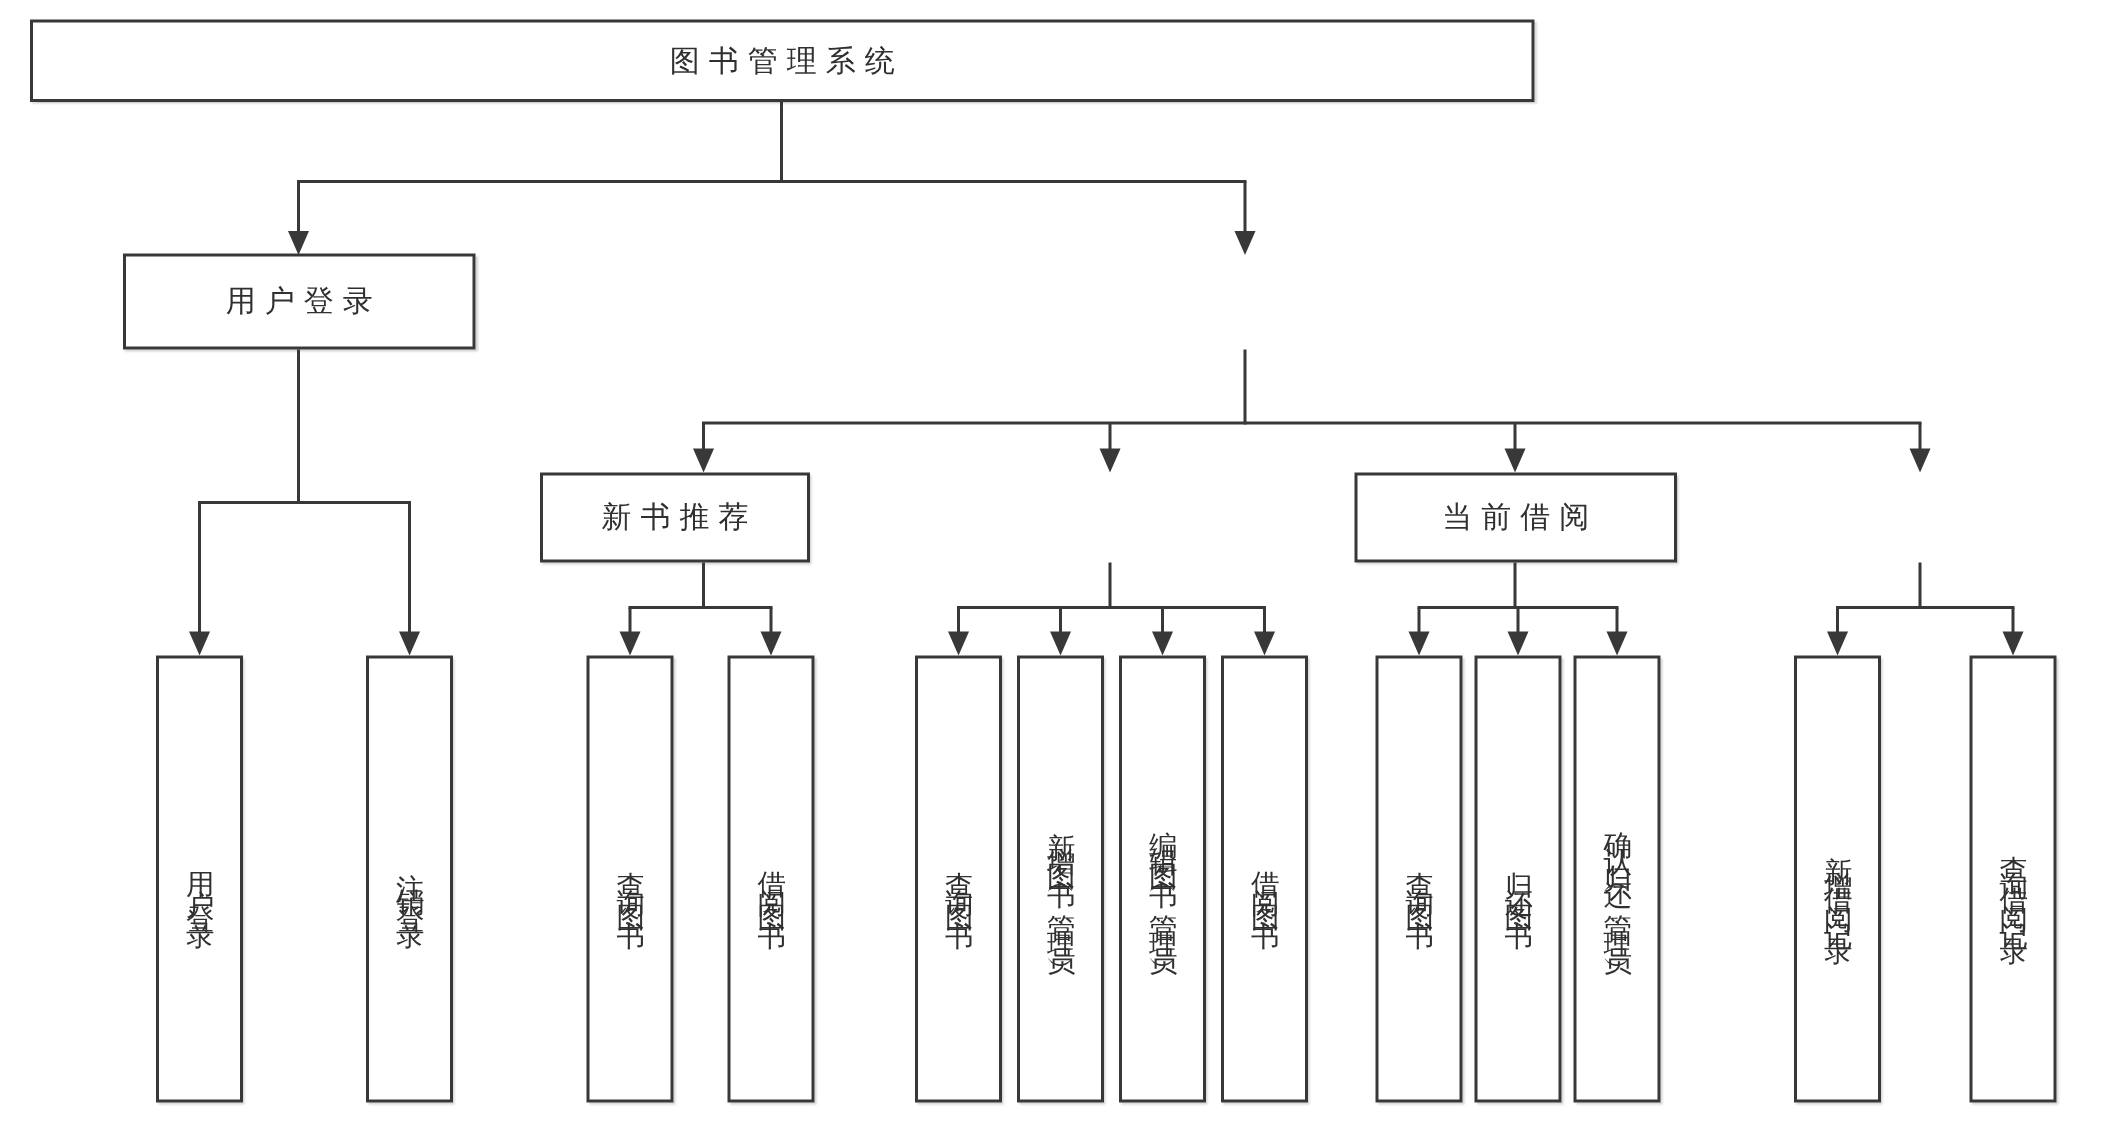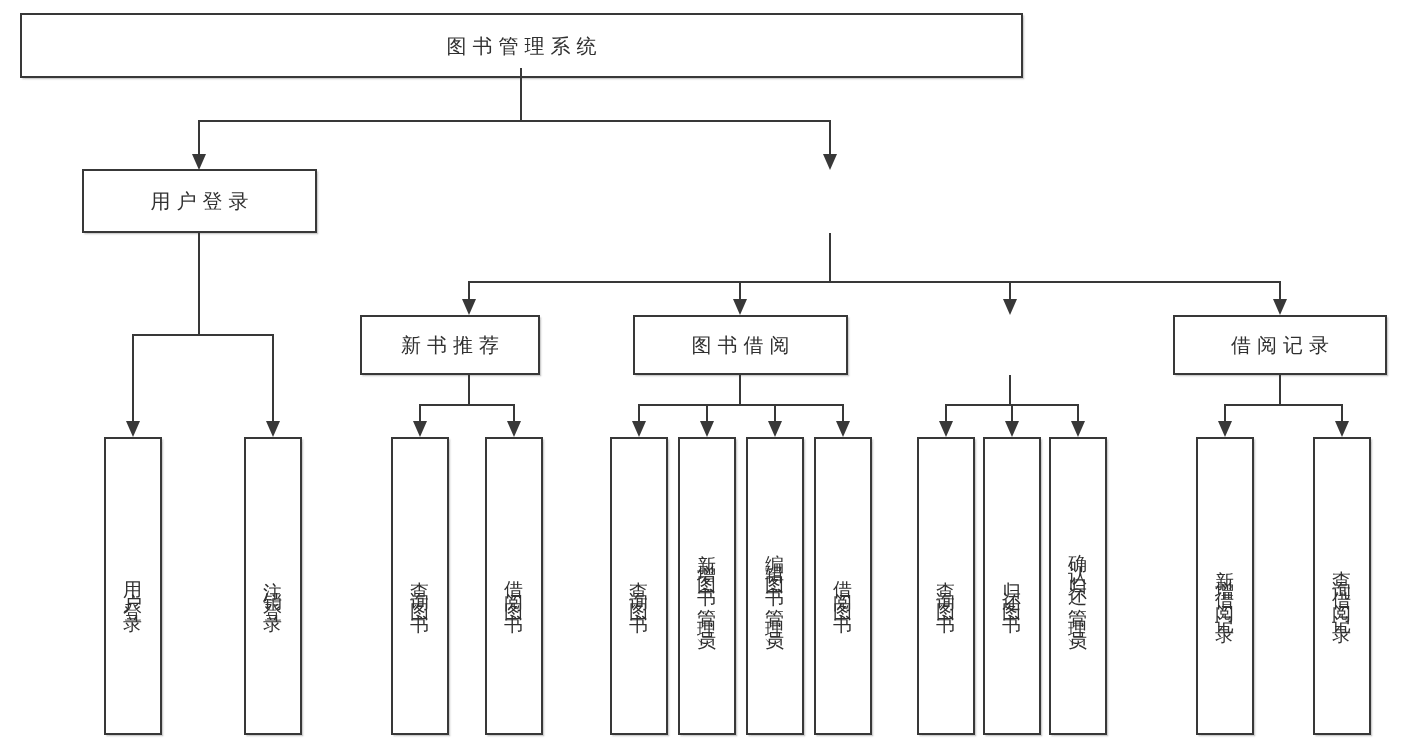--- a/index.html
+++ b/index.html
@@ -36,36 +36,33 @@
   #watermark{
     position:absolute;left:1188px;top:716px;z-index:5;
     font-size:17px;letter-spacing:1px;color:var(--wm);white-space:nowrap;
   }
 </style>
 </head>
 <body>
 
 <div id="stage">
 
-  <div class="box h" style="left:20px;top:13px;width:1003px;height:65px">
+  <div class="box h" style="left:20px;top:13px;width:1003px;height:55px">
     <span class="lbl">图书管理系统</span>
   </div>
 
   <div class="box h" style="left:82px;top:169px;width:235px;height:64px">
     <span class="lbl">用户登录</span>
   </div>
 
   <div class="box h" style="left:360px;top:315px;width:180px;height:60px">
     <span class="lbl">新书推荐</span>
   </div>
-  <div class="box h" style="left:633px;top:315px;width:215px;height:60px">
-    <span class="lbl">图书借阅</span>
-  </div>
-  <div class="box h" style="left:1173px;top:315px;width:214px;height:60px">
-    <span class="lbl">借阅记录</span>
+  <div class="box h" style="left:903px;top:315px;width:215px;height:60px">
+    <span class="lbl">当前借阅</span>
   </div>
 
   <div class="box v" style="left:104px;top:437px;width:58px;height:298px">
     <span class="lbl">用户登录</span>
   </div>
   <div class="box v" style="left:244px;top:437px;width:58px;height:298px">
     <span class="lbl">注销登录</span>
   </div>
 
   <div class="box v" style="left:391px;top:437px;width:58px;height:298px">

